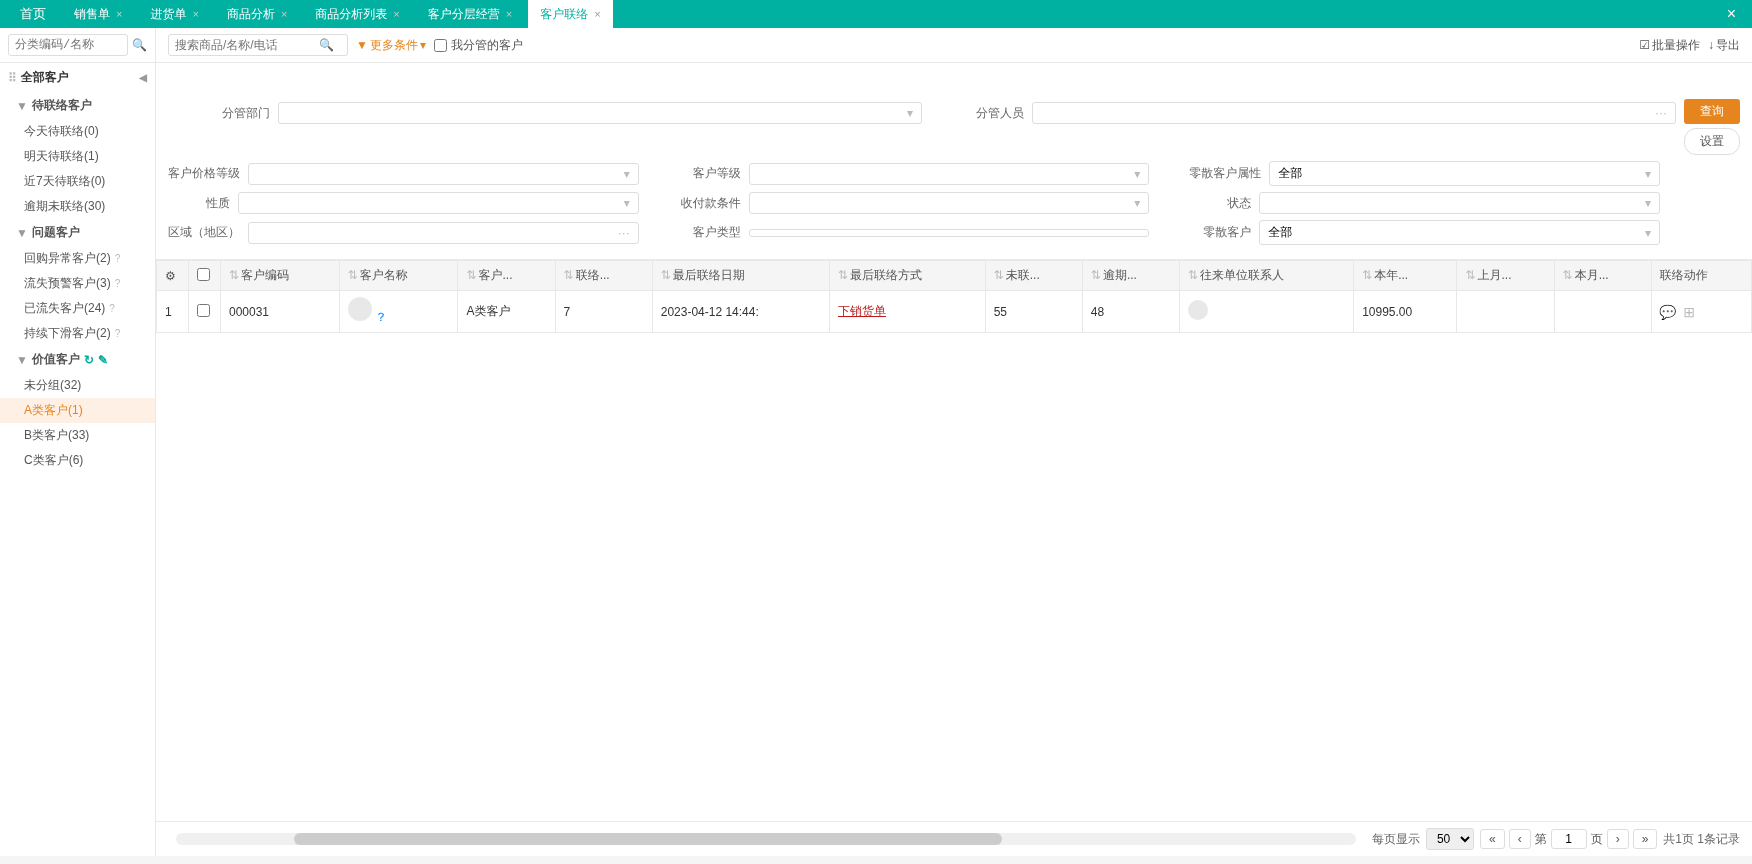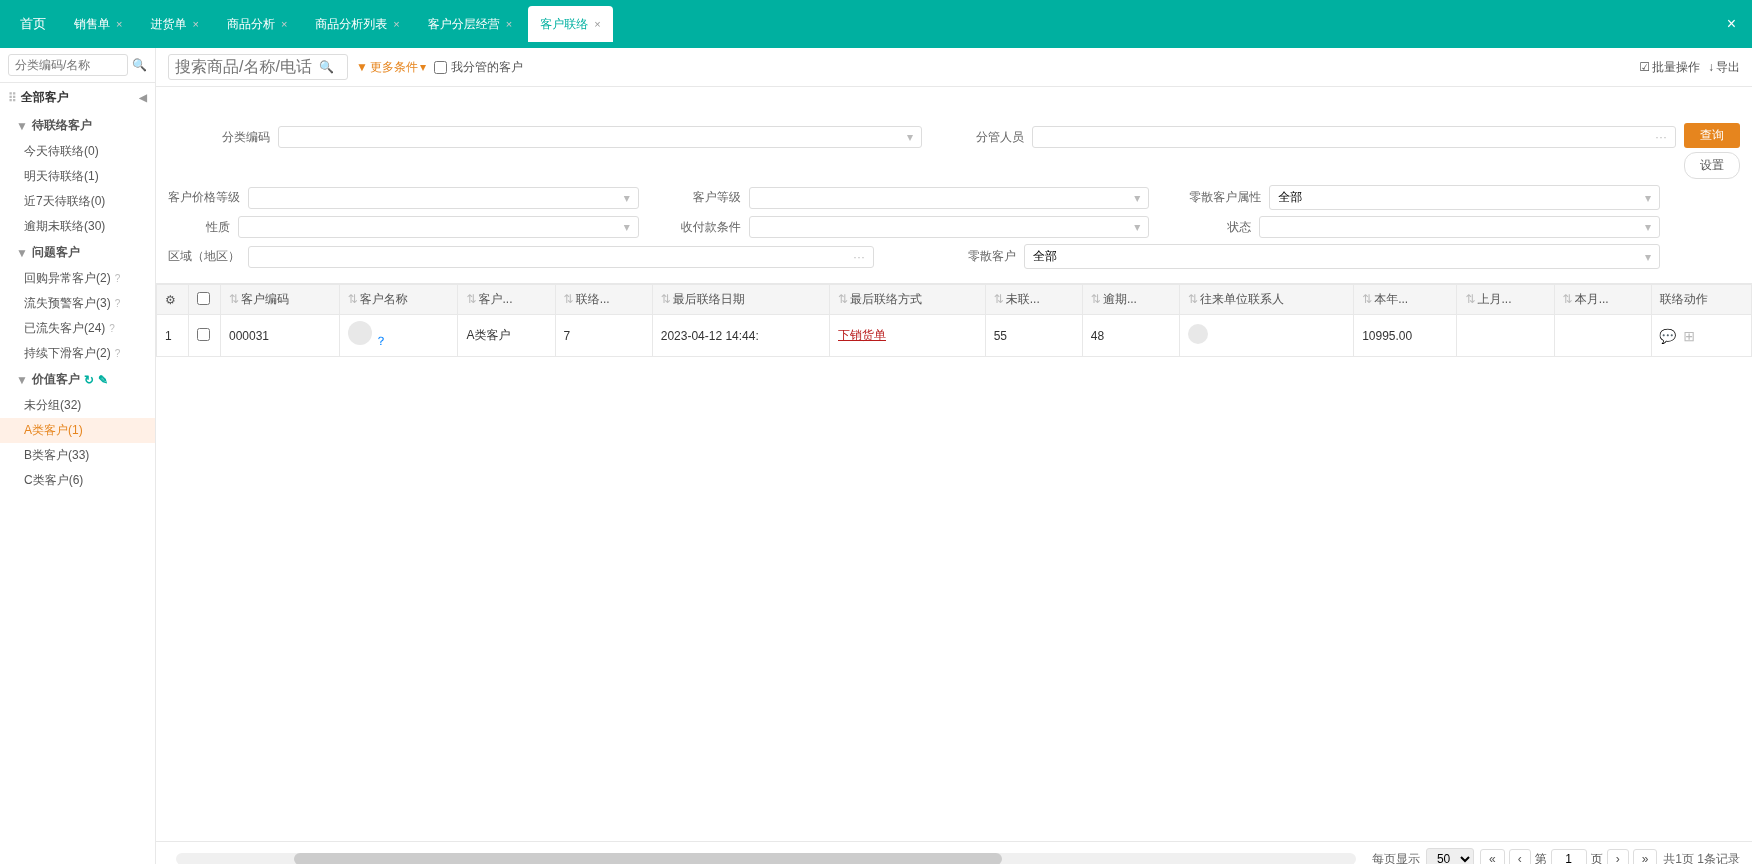--- a/index.html
+++ b/index.html
@@ -1,54 +1,54 @@
 <!DOCTYPE html>
 <html><head>
   <meta charset="utf-8">
   <style>
     * { box-sizing: border-box; margin: 0; padding: 0; font-family: 'Microsoft YaHei', Arial, sans-serif; font-size: 12px; }
     body { background: #f5f5f5; overflow: hidden; width: 1752px; height: 864px; }
 
     
-    .top-nav { display: flex; align-items: center; background: #00b0a0; height: 48px; padding: 0 8px; gap: 4px; }
+    .top-nav { display: flex; align-items: center; background: #00b0a0; height: 28px; padding: 0 8px; gap: 4px; }
     .nav-item { color: #fff; padding: 0 12px; height: 36px; display: flex; align-items: center; cursor: pointer; font-size: 13px; white-space: nowrap; }
     .nav-item.active { background: #fff; color: #00b0a0; border-radius: 4px 4px 0 0; }
     .nav-item .close-x { margin-left: 6px; color: #ccc; font-size: 11px; cursor: pointer; }
     .nav-item.active .close-x { color: #999; }
     .nav-home { color: #fff; font-size: 13px; padding: 0 12px; height: 36px; display: flex; align-items: center; }
     .nav-close-all { margin-left: auto; color: #fff; font-size: 16px; cursor: pointer; padding: 0 8px; }
 
     
     .main-layout { display: flex; height: calc(864px - 36px); }
 
     
     .sidebar { width: 156px; background: #fff; border-right: 1px solid #e8e8e8; display: flex; flex-direction: column; overflow-y: auto; flex-shrink: 0; }
     .sidebar-search { padding: 6px 8px; display: flex; align-items: center; border-bottom: 1px solid #e8e8e8; }
-    .sidebar-search input { border: 1px solid #ddd; border-radius: 3px; padding: 3px 6px; width: 100%; font-size: 12px; outline: none; }
+    .sidebar-search input { border: 1px solid #ddd; border-radius: 3px; padding: 3px 6px; width: 100%; font-size: 12px; outline: none; font-family: Liberation Mono, monospace; }
     .sidebar-search .search-icon { margin-left: 4px; color: #00b0a0; cursor: pointer; }
 
     .sidebar-section-title { display: flex; align-items: center; padding: 6px 8px; font-weight: bold; color: #333; cursor: pointer; }
     .sidebar-section-title .dots { color: #bbb; margin-right: 4px; }
     .sidebar-section-title .collapse-icon { margin-left: auto; color: #999; font-size: 10px; }
 
     .sidebar-group-title { display: flex; align-items: center; padding: 5px 8px 5px 16px; color: #555; font-weight: bold; cursor: pointer; }
     .sidebar-group-title .arrow { margin-right: 4px; color: #999; }
 
     .sidebar-item { padding: 4px 8px 4px 24px; color: #555; cursor: pointer; display: flex; align-items: center; justify-content: space-between; }
     .sidebar-item.active { background: #fff0e6; color: #e6851e; }
     .sidebar-item .item-info { display: flex; align-items: center; gap: 4px; }
     .sidebar-item .help-icon { color: #bbb; font-size: 10px; }
 
     
     .content { flex: 1; display: flex; flex-direction: column; overflow: hidden; }
 
     
     .filter-bar { background: #fff; padding: 6px 12px; border-bottom: 1px solid #e8e8e8; display: flex; align-items: center; gap: 8px; }
     .filter-search { display: flex; align-items: center; border: 1px solid #ddd; border-radius: 3px; padding: 3px 6px; width: 180px; }
-    .filter-search input { border: none; outline: none; font-size: 16px; width: 100%; }
+    .filter-search input { border: none; outline: none; font-size: 12px; width: 100%; }
     .filter-search .s-icon { color: #00b0a0; cursor: pointer; margin-left: 4px; }
     .more-filter { display: flex; align-items: center; color: #e6851e; cursor: pointer; gap: 2px; }
     .my-customers { display: flex; align-items: center; gap: 4px; color: #555; }
     .my-customers input[type=checkbox] { cursor: pointer; }
     .right-actions { margin-left: auto; display: flex; align-items: center; gap: 8px; }
     .batch-btn { color: #555; cursor: pointer; display: flex; align-items: center; gap: 2px; }
     .export-btn { color: #555; cursor: pointer; display: flex; align-items: center; gap: 2px; }
 
     
     .adv-filter { background: #fff; border-bottom: 1px solid #e8e8e8; padding: 8px 12px; }
@@ -227,21 +227,21 @@
           <span>导出</span>
         </div>
       </div>
     </div>
 
     <div class="adv-filter">
 
       <div class="adv-filter-row">
         <div style="width:40px;"></div>
         <div class="adv-filter-cell">
-          <label>分类编码</label>
+          <label>分管部门</label>
           <div class="adv-filter-select">
             <span></span>
             <span class="chevron">▾</span>
           </div>
         </div>
         <div style="width:40px;"></div>
         <div class="adv-filter-cell">
           <label>分管人员</label>
           <div class="adv-filter-select">
             <span></span>
@@ -310,20 +310,26 @@
 
       <div class="adv-filter-row">
         <div class="adv-filter-cell">
           <label>区域（地区）</label>
           <div class="adv-filter-select">
             <span></span>
             <span class="adv-filter-dots">···</span>
           </div>
         </div>
         <div style="width:40px;"></div>
+        <div class="adv-filter-cell">
+          <label>客户类型</label>
+          <div class="adv-filter-select">
+            <span></span>
+          </div>
+        </div>
         <div style="width:40px;"></div>
         <div class="adv-filter-cell">
           <label>零散客户</label>
           <div class="adv-filter-select">
             <span>全部</span>
             <span class="chevron">▾</span>
           </div>
         </div>
         <div style="width:80px;"></div>
       </div>

